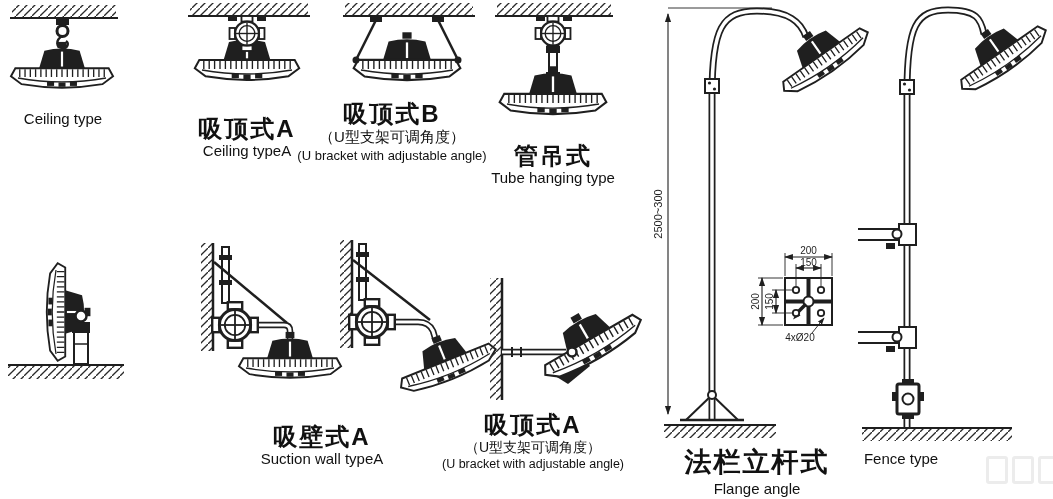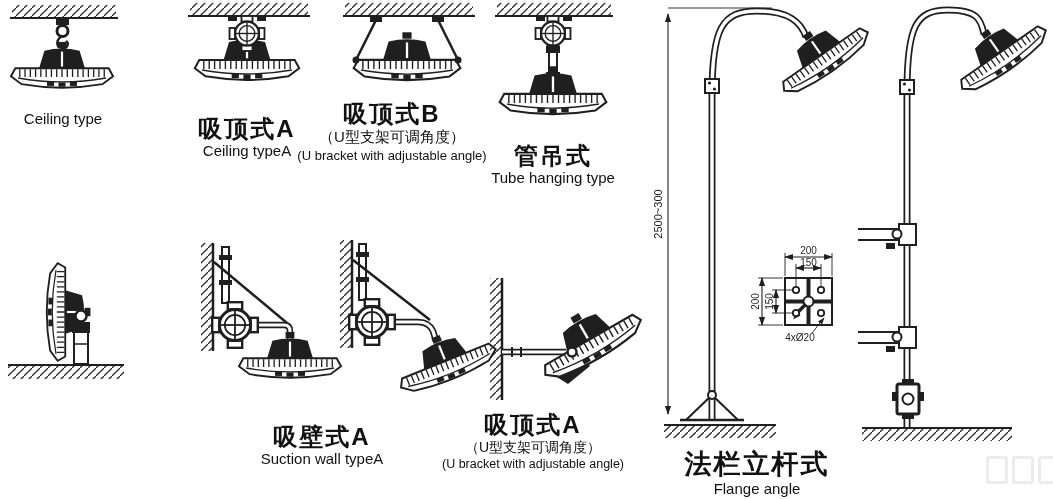--- a/index.html
+++ b/index.html
@@ -27,21 +27,21 @@
   .s35w{stroke:#fff;stroke-width:3.5;fill:none;}
   .hatchfill{fill:url(#hatchP);stroke:none;}
   .dimtxt{font-family:"Liberation Sans",sans-serif;font-size:10px;fill:#1f1f1f;}
   .dimtxtV{font-family:"Liberation Sans",sans-serif;font-size:11px;fill:#1f1f1f;}
   
   .lbl{position:absolute;transform:translateX(-50%);text-align:center;color:#111;white-space:nowrap;}
   .lbl .zh{font-size:24px;font-weight:bold;letter-spacing:2px;line-height:1.1;}
   .lbl .en{font-size:15px;line-height:1.25;}
   .lbl .note-zh{font-size:15px;line-height:1.35;}
   .lbl .note-en{font-size:13px;line-height:1.2;}
-  .lbl.big .zh{font-size:27px;}
+  .lbl.big .zh{font-size:27px;font-family:Liberation Mono, monospace;}
   
   .watermark{position:absolute;left:986px;top:456px;display:flex;gap:4px;}
   .watermark span{display:block;width:16px;height:22px;border:3px solid #ececec;border-radius:3px;}
 </style>
 </head>
 <body>
 
 <div id="stage">
 
 <svg id="art" width="1053" height="499" viewBox="0 0 1053 499">
@@ -281,20 +281,21 @@
   <div class="note-zh" style="font-size:14px">（U型支架可调角度）</div>
   <div class="note-en" style="font-size:12.5px">(U bracket with adjustable angle)</div>
 </div>
 
 <div class="lbl big" style="left:757px;top:450px">
   <div class="zh">法栏立杆式</div>
   <div class="en">Flange angle</div>
 </div>
 
 <div class="lbl big" style="left:901px;top:450px">
+  <div class="en">Fence type</div>
 </div>
 
 <div class="watermark">
   <span></span>
       <span></span>
       <span></span>
 </div>
 
 </div>
 

